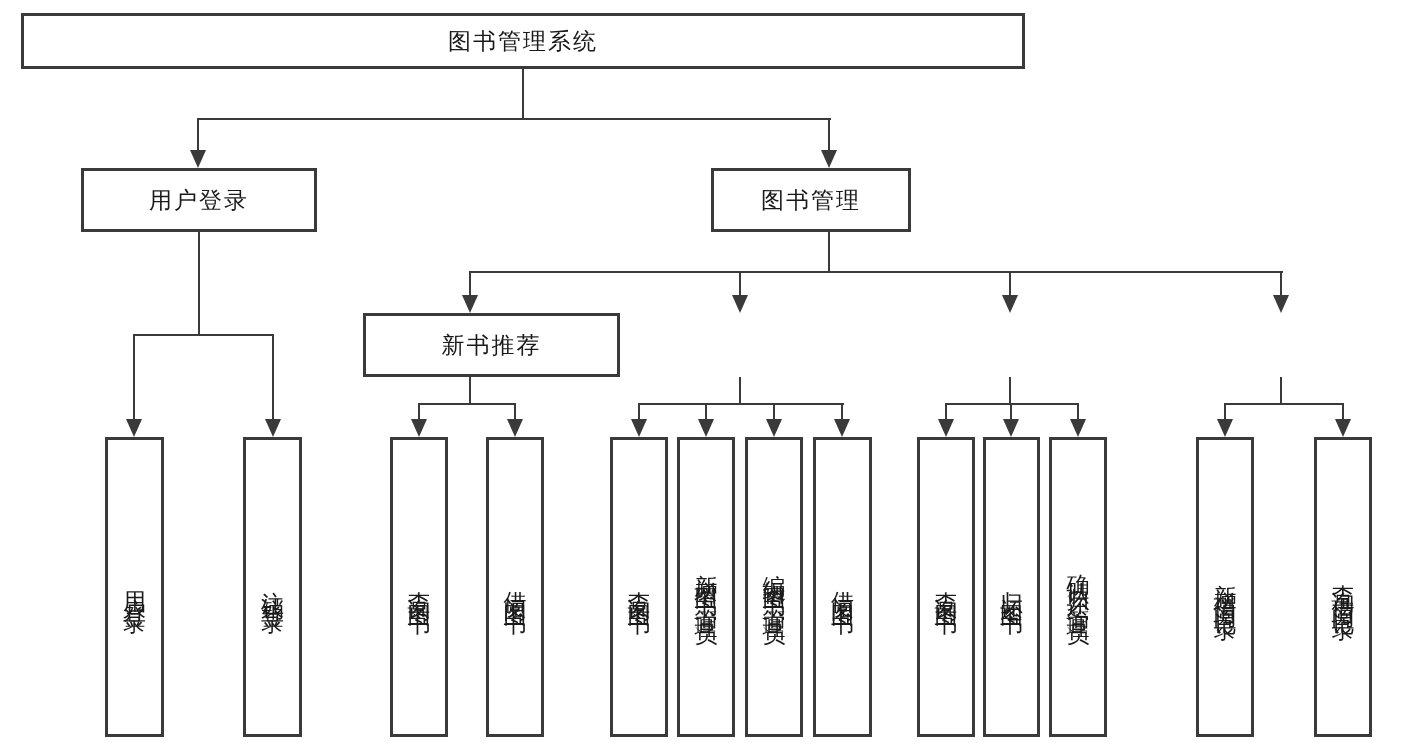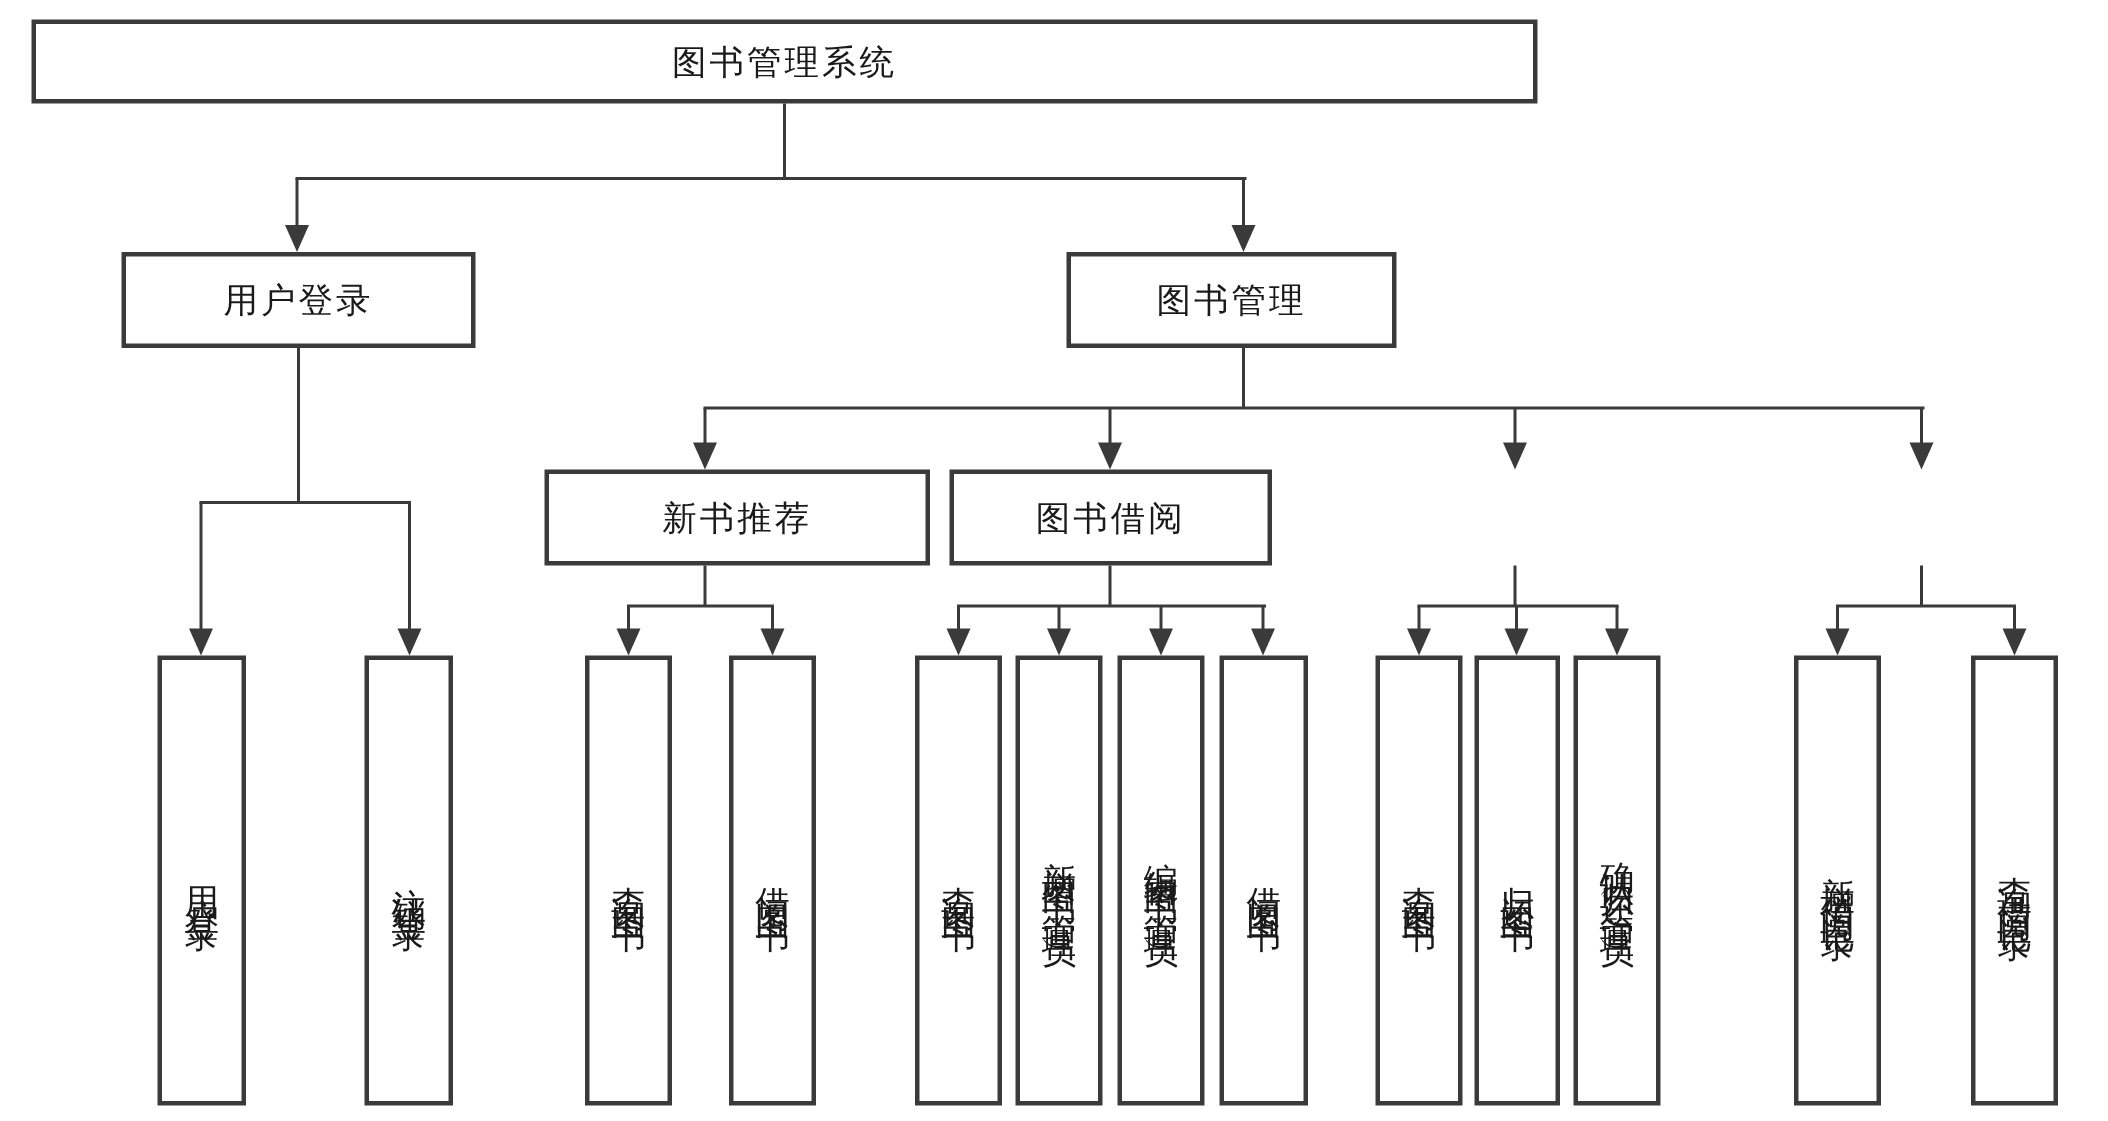--- a/index.html
+++ b/index.html
@@ -38,29 +38,26 @@
 
 <div class="stage">
 
   <div class="box" style="left:21px;top:13px;width:1004px;height:56px">
     <span class="hlabel">图书管理系统</span>
   </div>
 
   <div class="box" style="left:81px;top:168px;width:236px;height:64px">
     <span class="hlabel">用户登录</span>
   </div>
-  <div class="box" style="left:711px;top:168px;width:220px;height:64px">
+  <div class="box" style="left:711px;top:168px;width:200px;height:64px">
     <span class="hlabel">图书管理</span>
   </div>
 
   <div class="box" style="left:363px;top:313px;width:257px;height:64px">
     <span class="hlabel">新书推荐</span>
-  </div>
-  <div class="box" style="left:633px;top:313px;width:215px;height:64px">
-    <span class="hlabel">图书借阅</span>
   </div>
 
   <div class="box leaf" style="left:105px;width:59px">
     <span class="vtext">用户登录</span>
   </div>
   <div class="box leaf" style="left:243px;width:59px">
     <span class="vtext">注销登录</span>
   </div>
 
   <div class="box leaf" style="left:390px;width:58px">

